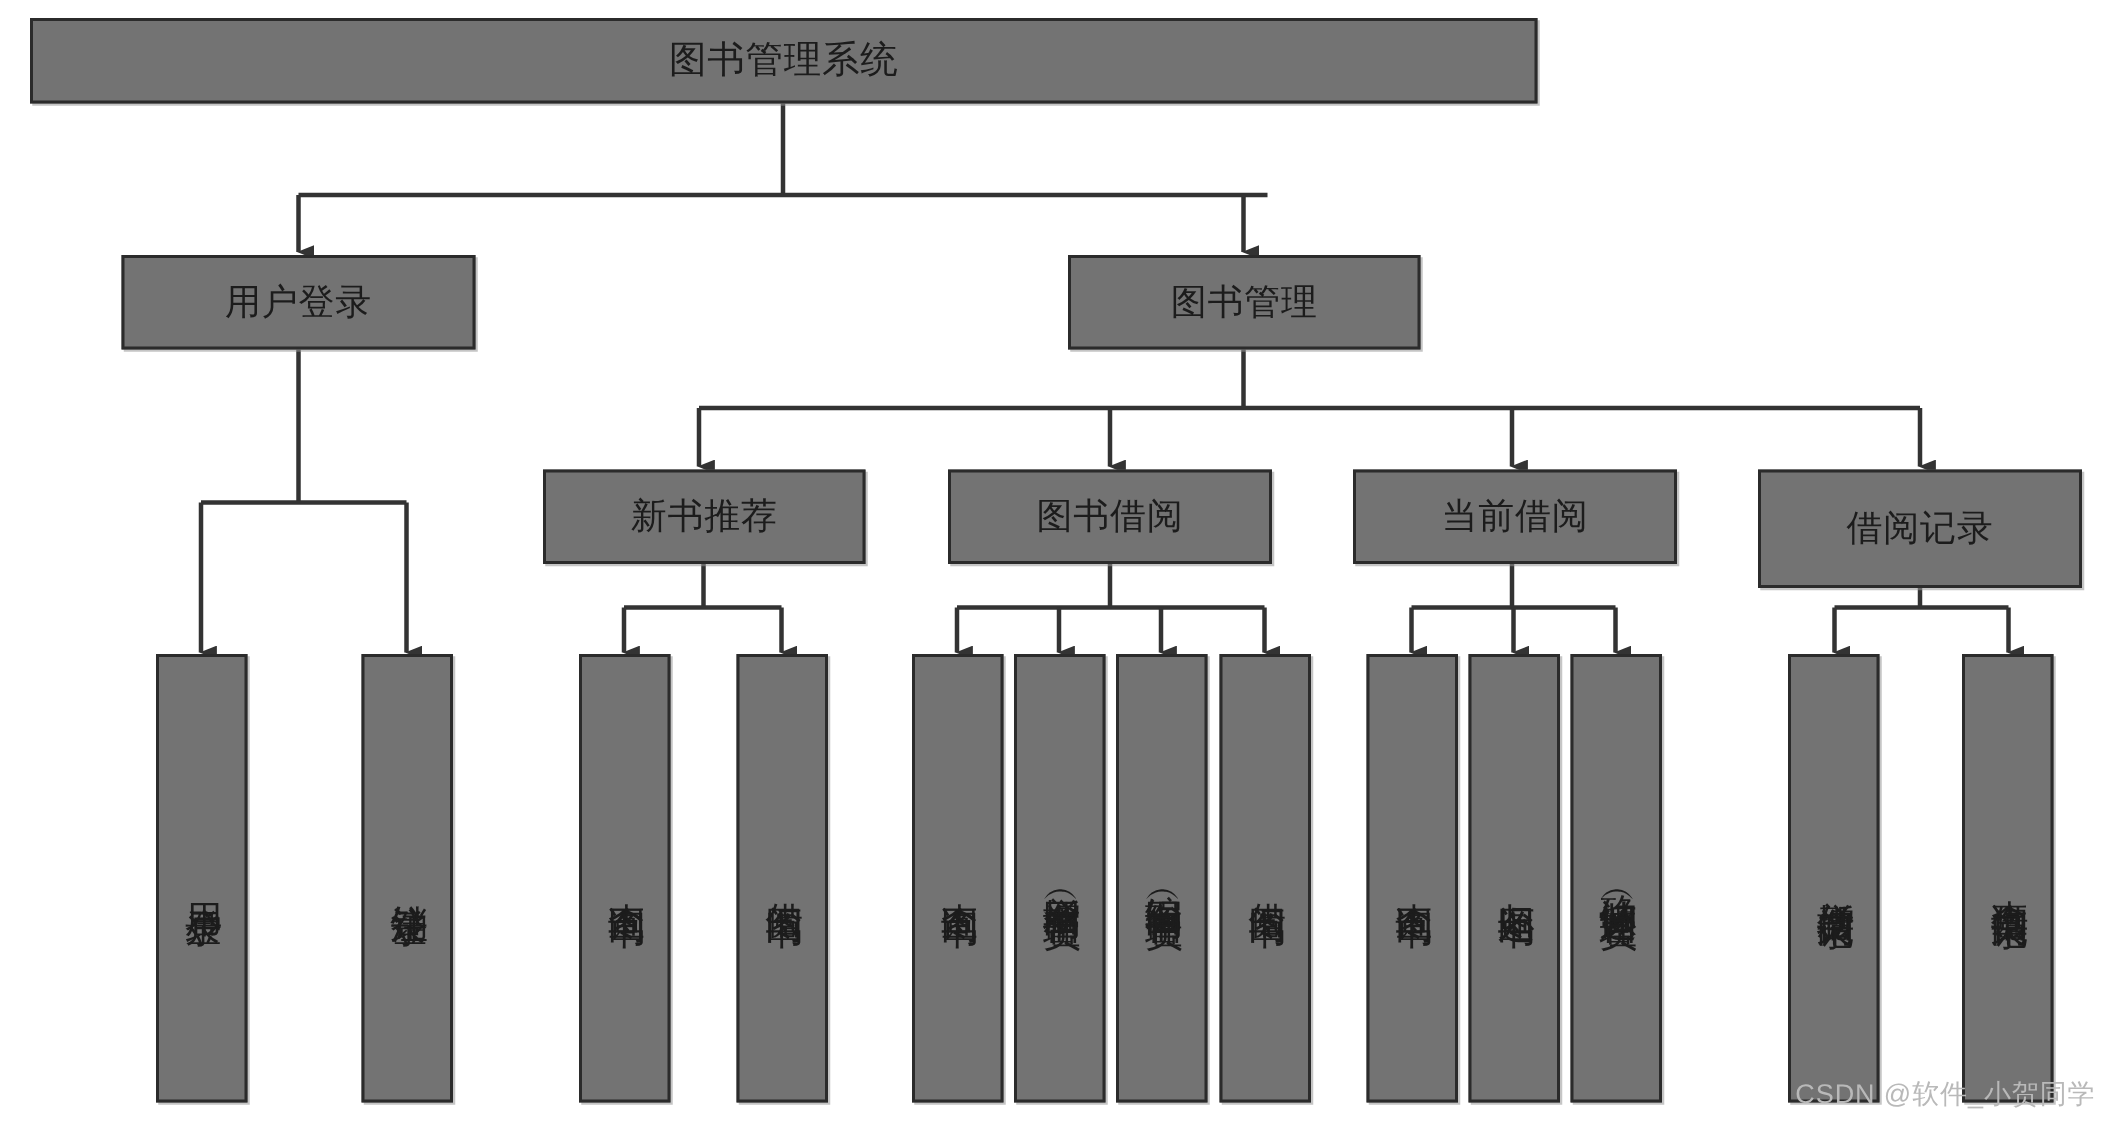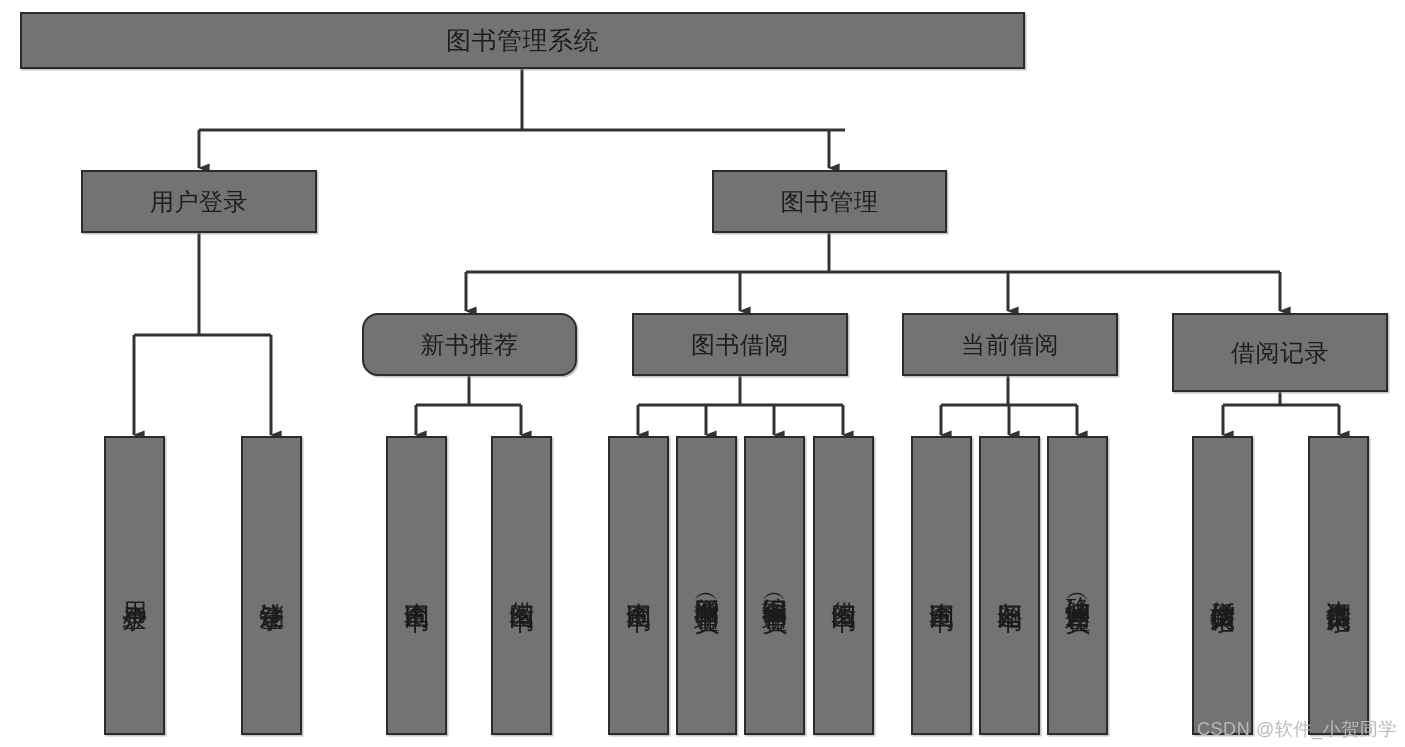--- a/index.html
+++ b/index.html
@@ -135,21 +135,21 @@
     <span class="node-label">图书管理系统</span>
   </div>
 
   <div class="node-box node-l2" style="left:81px; top:170px; width:236px; height:63px;">
     <span class="node-label">用户登录</span>
   </div>
   <div class="node-box node-l2" style="left:712px; top:170px; width:235px; height:63px;">
     <span class="node-label">图书管理</span>
   </div>
 
-  <div class="node-box node-l3" style="left:362px; top:313px; width:215px; height:63px;border-radius:16px;">
+  <div class="node-box node-l3" style="left:362px; top:313px; width:215px; height:63px;">
     <span class="node-label">新书推荐</span>
   </div>
   <div class="node-box node-l3" style="left:902px; top:313px; width:216px; height:63px;">
     <span class="node-label">当前借阅</span>
   </div>
   <div class="node-box node-l3" style="left:632px; top:313px; width:216px; height:63px;">
     <span class="node-label">图书借阅</span>
   </div>
   <div class="node-box node-l3" style="left:1172px; top:313px; width:216px; height:79px;">
     <span class="node-label">借阅记录</span>

